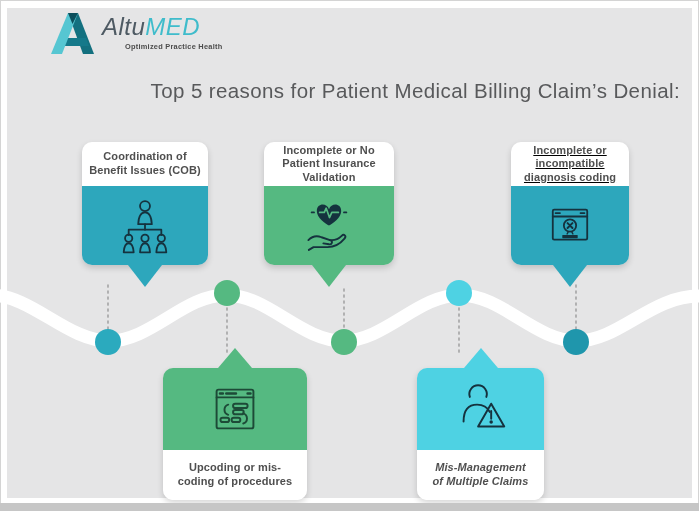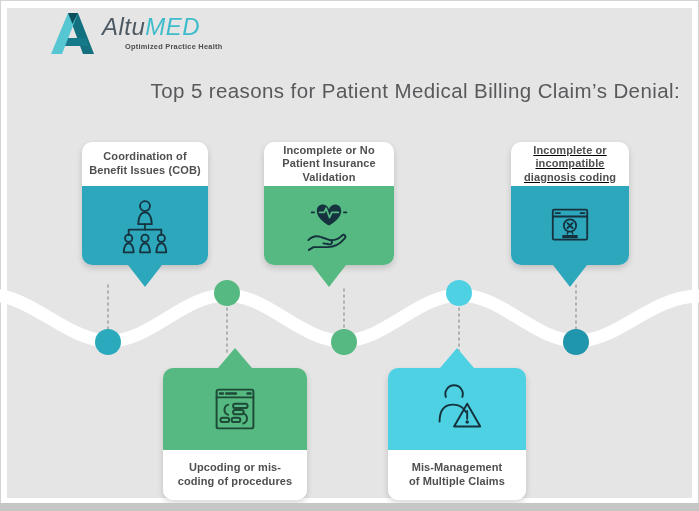--- a/index.html
+++ b/index.html
@@ -150,21 +150,21 @@
         <polyline points="22,17.5 27,17.5 29,13 32.5,23 35,17.5 42,17.5" fill="none" stroke="var(--green,#55b981)" stroke-width="1.8" stroke-linecap="round" stroke-linejoin="round"></polyline>
         <g class="ic">
           <path d="M13.5,17.5 h2.5 M48,17.5 h2.5"></path>
           <path d="M10,47 C14,43 19,42 24,44 L33,47 C36.5,48 35.5,52 32,51.5 L26,50.5"></path>
           <path d="M33,47 C37,47.5 42,46 45.5,42.5 C48,40 51,42.5 48.5,45.5 C44,51 37.5,54.5 30.5,54.5 L15.5,54.5 L10.5,57.5"></path>
         </g>
       </svg>
     </div>
   </div>
 
-  <div class="card bottom c-cyan" style="left:388px;width:138px;">
+  <div class="card bottom c-cyan" style="left:417px;width:127px;font-style:italic;">
     <div class="colored">
       <svg width="62" height="64" viewBox="0 0 64 64">
         <g class="ic">
           <path d="M20.5,19.5 A9,9 0 1 1 37.5,19.5"></path>
           <path d="M14,45 C14,33 19.5,27.5 28,27.5 C34,27.5 38.5,30 41,35"></path>
           <path d="M42.5,26.5 L56,50 H29 Z"></path>
           <path d="M42.5,34 V42"></path>
         </g>
         <circle class="ic-fill" cx="42.5" cy="45.5" r="1.8"></circle>
       </svg>

